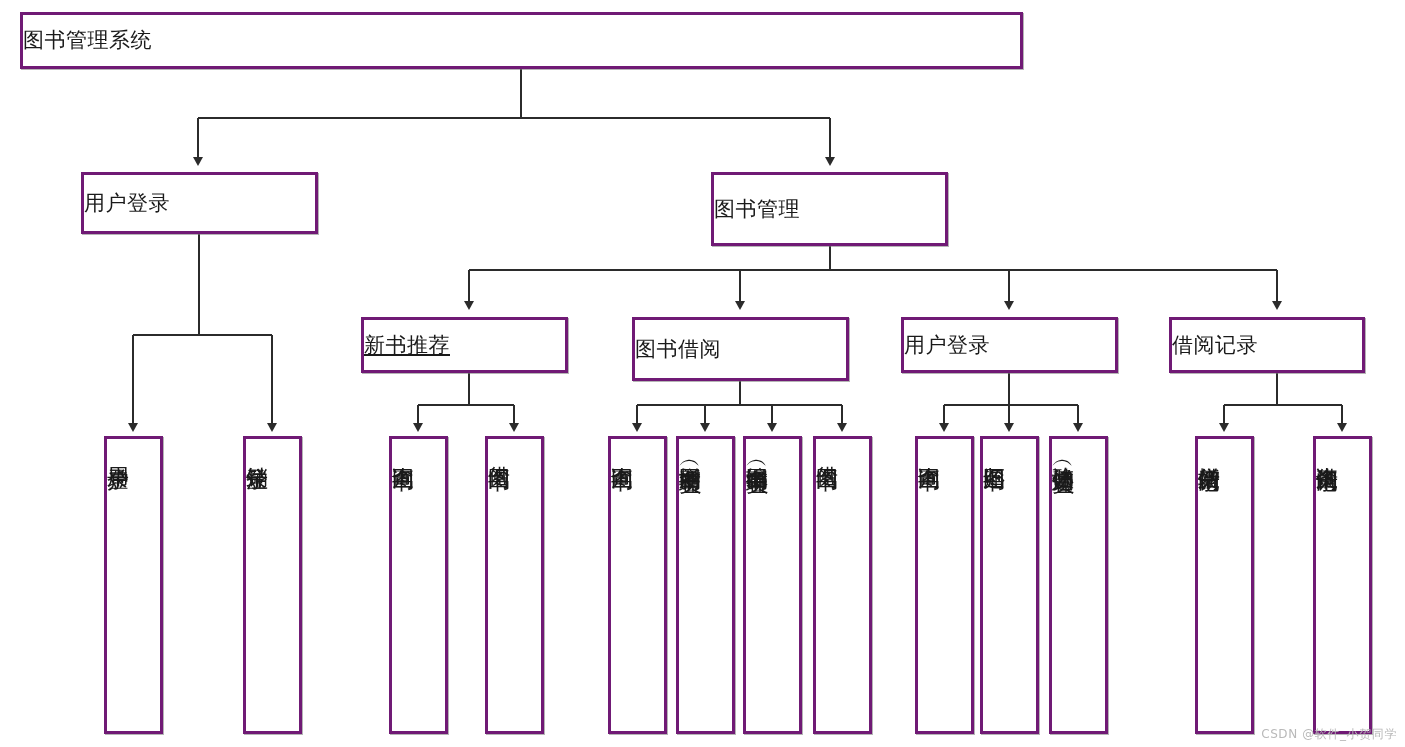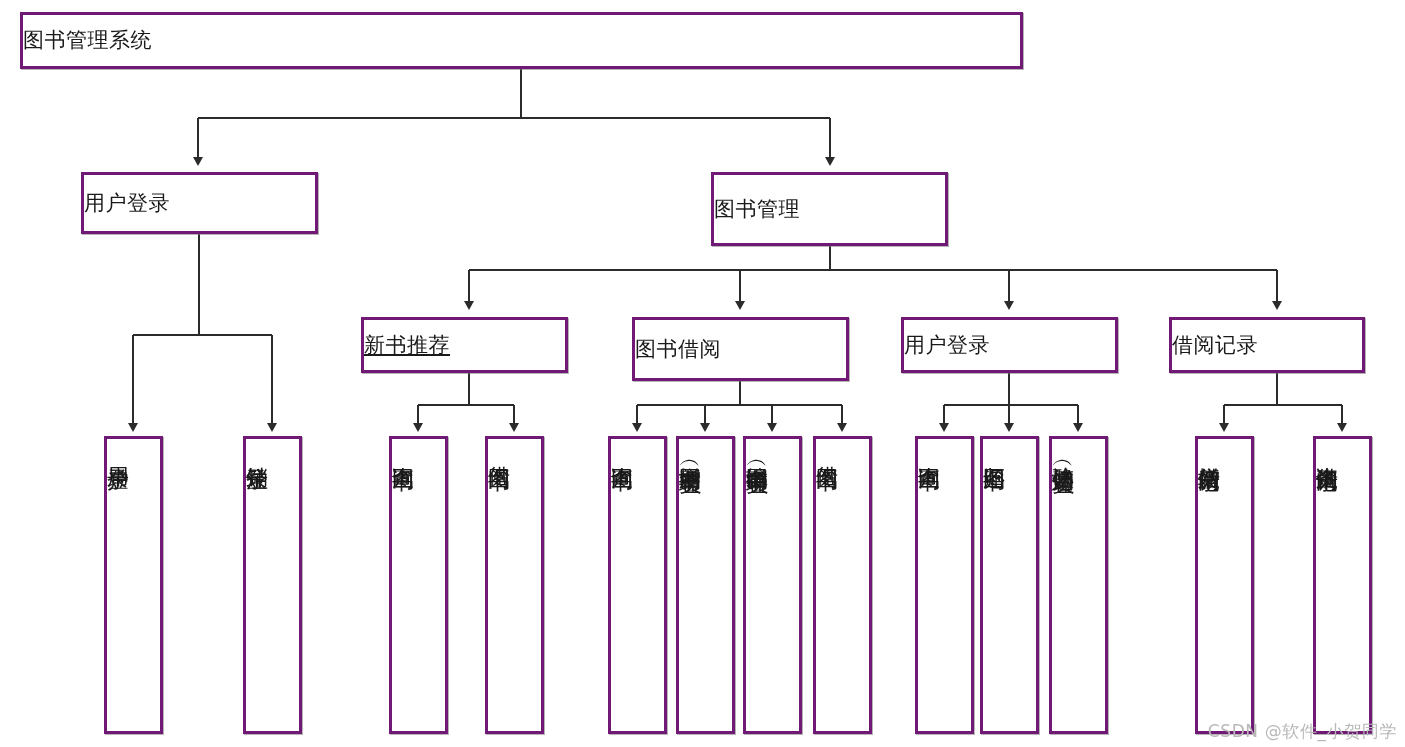--- a/index.html
+++ b/index.html
@@ -60,21 +60,21 @@
     letter-spacing: 1px;
     max-height: 282px;
   }
   .node.vert.tall .node-label {
     max-height: 288px;
   }
   #watermark {
     position: absolute;
     right: 8px;
     bottom: 4px;
-    font-size: 17px;
+    font-size: 12px;
     color: #b9b9b9;
     letter-spacing: 0.6px;
     z-index: 4;
     white-space: nowrap;
     pointer-events: none;
   }
 </style>
 </head>
 <body>
 

